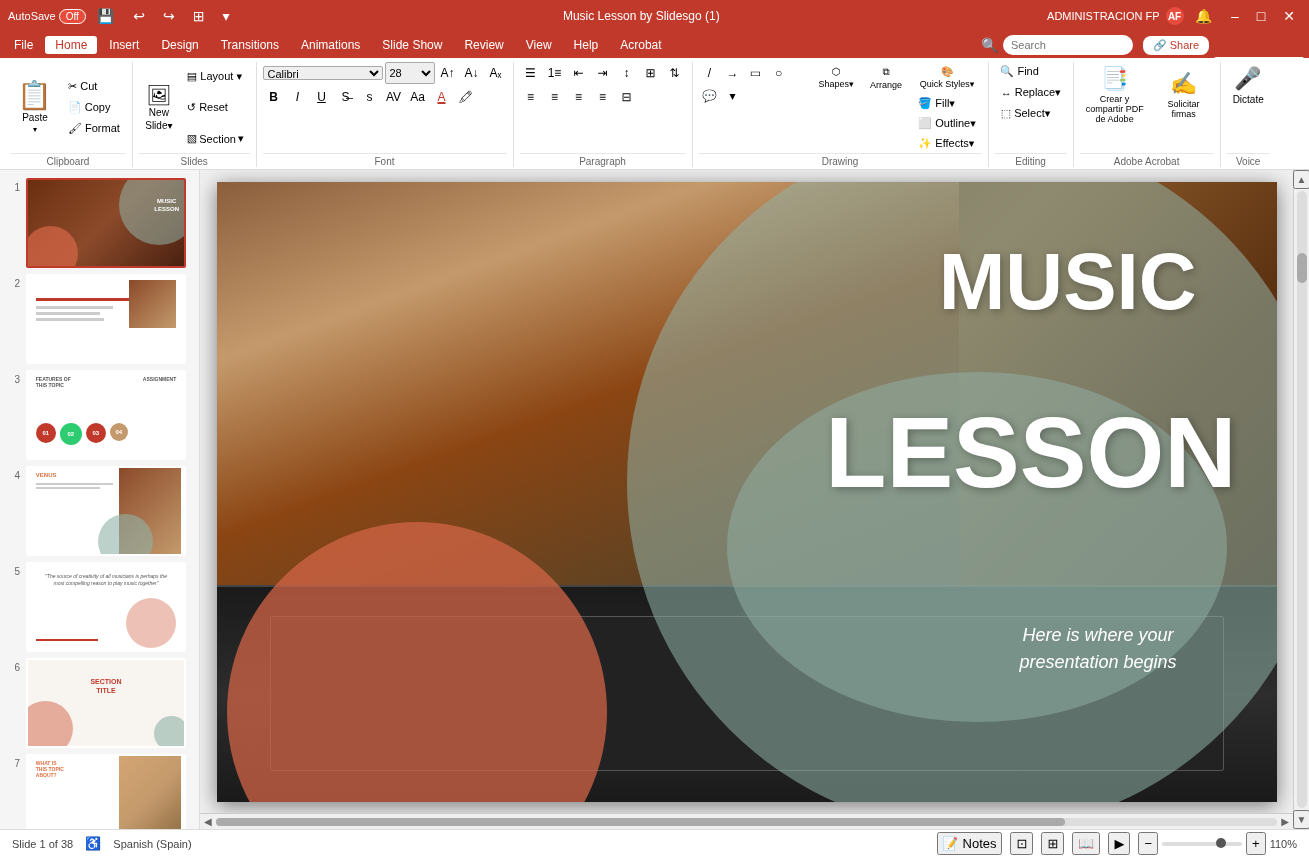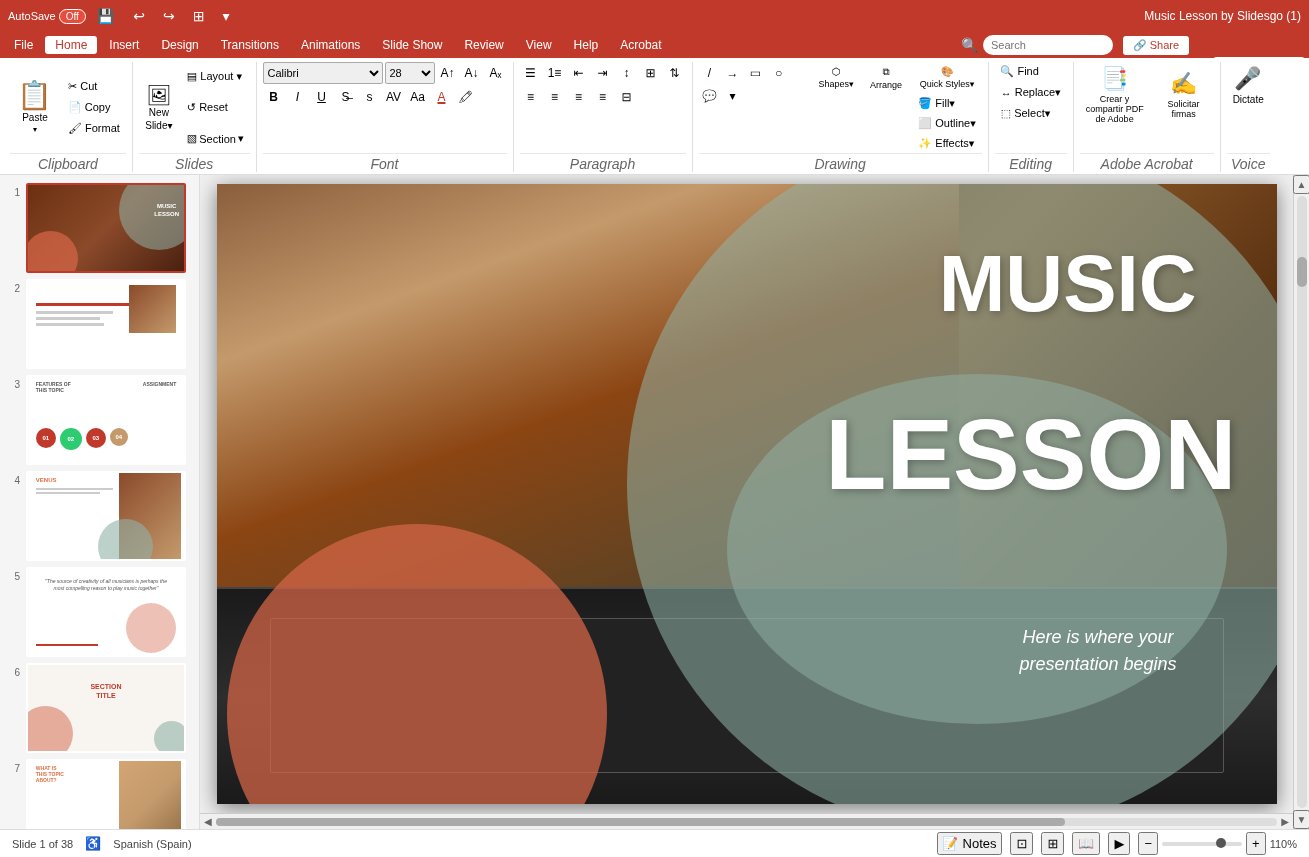--- a/index.html
+++ b/index.html
@@ -18,21 +18,21 @@
     
     .menu-bar { height: 26px; background: #c0392b; display: flex; align-items: center; padding: 0 4px; color: white; gap: 2px; flex-shrink: 0; }
     .menu-item { padding: 2px 10px; cursor: pointer; font-size: 12px; border-radius: 3px; }
     .menu-item.active { background: white; color: #c0392b; }
 
     
     .ribbon { background: white; border-bottom: 1px solid #ddd; flex-shrink: 0; display: flex; flex-direction: column; }
     .ribbon-content { display: flex; align-items: stretch; padding: 4px 6px 2px; gap: 2px; min-height: 100px; }
     .ribbon-group { display: flex; flex-direction: column; align-items: stretch; border-right: 1px solid #e0e0e0; padding: 0 6px 0 4px; min-width: fit-content; }
     .ribbon-group:last-child { border-right: none; }
-    .ribbon-group-label { font-size: 14px; color: #666; text-align: center; margin-top: auto; padding-top: 2px; border-top: 1px solid #e8e8e8; font-style: italic; }
+    .ribbon-group-label { font-size: 10px; color: #666; text-align: center; margin-top: auto; padding-top: 2px; border-top: 1px solid #e8e8e8; }
     .ribbon-row { display: flex; align-items: center; gap: 2px; flex: 1; }
     .ribbon-btn { display: flex; flex-direction: column; align-items: center; justify-content: center; padding: 3px 5px; cursor: pointer; border-radius: 3px; border: 1px solid transparent; min-width: 40px; font-size: 10px; gap: 2px; }
     .ribbon-btn .btn-icon { font-size: 20px; line-height: 1; }
     .ribbon-btn-sm { display: flex; align-items: center; gap: 3px; padding: 2px 5px; cursor: pointer; border-radius: 3px; border: 1px solid transparent; font-size: 11px; white-space: nowrap; }
     .paste-btn { min-width: 50px; }
     .paste-btn .btn-icon { font-size: 28px; }
 
     
     .app-body { display: flex; flex: 1; overflow: hidden; }
     .slides-panel { width: 200px; background: #f5f5f5; border-right: 1px solid #ddd; display: flex; flex-direction: column; overflow: hidden; flex-shrink: 0; }
@@ -73,21 +73,21 @@
     .status-left { display: flex; align-items: center; gap: 12px; }
     .status-right { display: flex; align-items: center; gap: 8px; margin-left: 44px; }
     .view-btn { padding: 2px 4px; cursor: pointer; font-size: 13px; }
     .zoom-ctrl { display: flex; align-items: center; gap: 4px; }
     .zoom-slider { width: 80px; height: 4px; background: #ddd; border-radius: 2px; position: relative; cursor: pointer; }
     .zoom-thumb { position: absolute; right: 20%; top: -4px; width: 10px; height: 10px; background: #555; border-radius: 50%; }
 
     
     .font-controls { display: flex; flex-direction: column; gap: 2px; }
     .font-row { display: flex; align-items: center; gap: 2px; }
-    .font-select { width: 120px; height: 22px; font-size: 11px; border: 1px solid #aaa; border-radius: 2px; }
+    .font-select { width: 120px; height: 14px; font-size: 11px; border: 1px solid #aaa; border-radius: 2px; }
     .font-size-select { width: 50px; height: 22px; font-size: 11px; border: 1px solid #aaa; border-radius: 2px; }
     .format-btn { width: 22px; height: 22px; border: 1px solid transparent; background: none; cursor: pointer; font-size: 12px; border-radius: 2px; display: flex; align-items: center; justify-content: center; }
     .format-btn.bold { font-weight: bold; }
     .format-btn.italic { font-style: italic; }
     .format-btn.underline { text-decoration: underline; }
 
     
     .v-scrollbar { width: 16px; background: #f0f0f0; border-left: 1px solid #ccc; display: flex; flex-direction: column; align-items: center; }
     .v-scroll-btn { font-size: 10px; color: #666; cursor: pointer; padding: 2px; }
     .v-scroll-track { flex: 1; width: 10px; background: #ddd; border-radius: 5px; margin: 2px; position: relative; }
@@ -108,40 +108,48 @@
       <span>AutoSave</span>
       <div class="autosave-toggle">Off</div>
     </div>
     <button class="tb-btn">💾</button>
     <button class="tb-btn">↩</button>
     <button class="tb-btn">↪</button>
     <button class="tb-btn">⊞</button>
     <button class="tb-btn">▾</button>
   </div>
   <div class="title-bar-center">Music Lesson by Slidesgo (1)</div>
+  <div class="title-bar-right">
+    <span style="font-size:11px;">ADMINISTRACION FP</span>
+    <div class="title-icon">AF</div>
+    <button class="tb-btn">🔔</button>
+    <button class="tb-btn">–</button>
+    <button class="tb-btn">□</button>
+    <button class="tb-btn">✕</button>
+  </div>
 </div>
 
 <div class="menu-bar">
   <div class="menu-item">File</div>
   <div class="menu-item active">Home</div>
   <div class="menu-item">Insert</div>
   <div class="menu-item">Design</div>
   <div class="menu-item">Transitions</div>
   <div class="menu-item">Animations</div>
   <div class="menu-item">Slide Show</div>
   <div class="menu-item">Review</div>
   <div class="menu-item">View</div>
   <div class="menu-item">Help</div>
   <div class="menu-item">Acrobat</div>
   <div style="flex:1;"></div>
   <div style="display:flex;align-items:center;gap:4px;margin-right:8px;">
     <span style="font-size:14px;">🔍</span>
     <input style="width: 130px; height: 20px; border-radius: 10px; border: none; padding: 4px 8px; font-size: 11px;" placeholder="Search">
   </div>
-  <button style="background:white;color:#c0392b;border:none;padding:3px 10px;border-radius:3px;cursor:pointer;font-size:11px;margin-right:22px;text-align:center;">🔗 Share</button>
+  <button style="background:white;color:#c0392b;border:none;padding:3px 10px;border-radius:8px;cursor:pointer;font-size:11px;margin-right:2px;text-align:center;">🔗 Share</button>
   <button style="background:none;border:1px solid white;color:white;padding:3px 10px;border-radius:3px;cursor:pointer;font-size:11px;margin-top:44px;">💬 Comments</button>
 </div>
 
 <div class="ribbon">
   <div class="ribbon-content">
 
     <div class="ribbon-group">
       <div class="ribbon-row">
         <div class="ribbon-btn paste-btn">
           <div class="btn-icon">📋</div>

